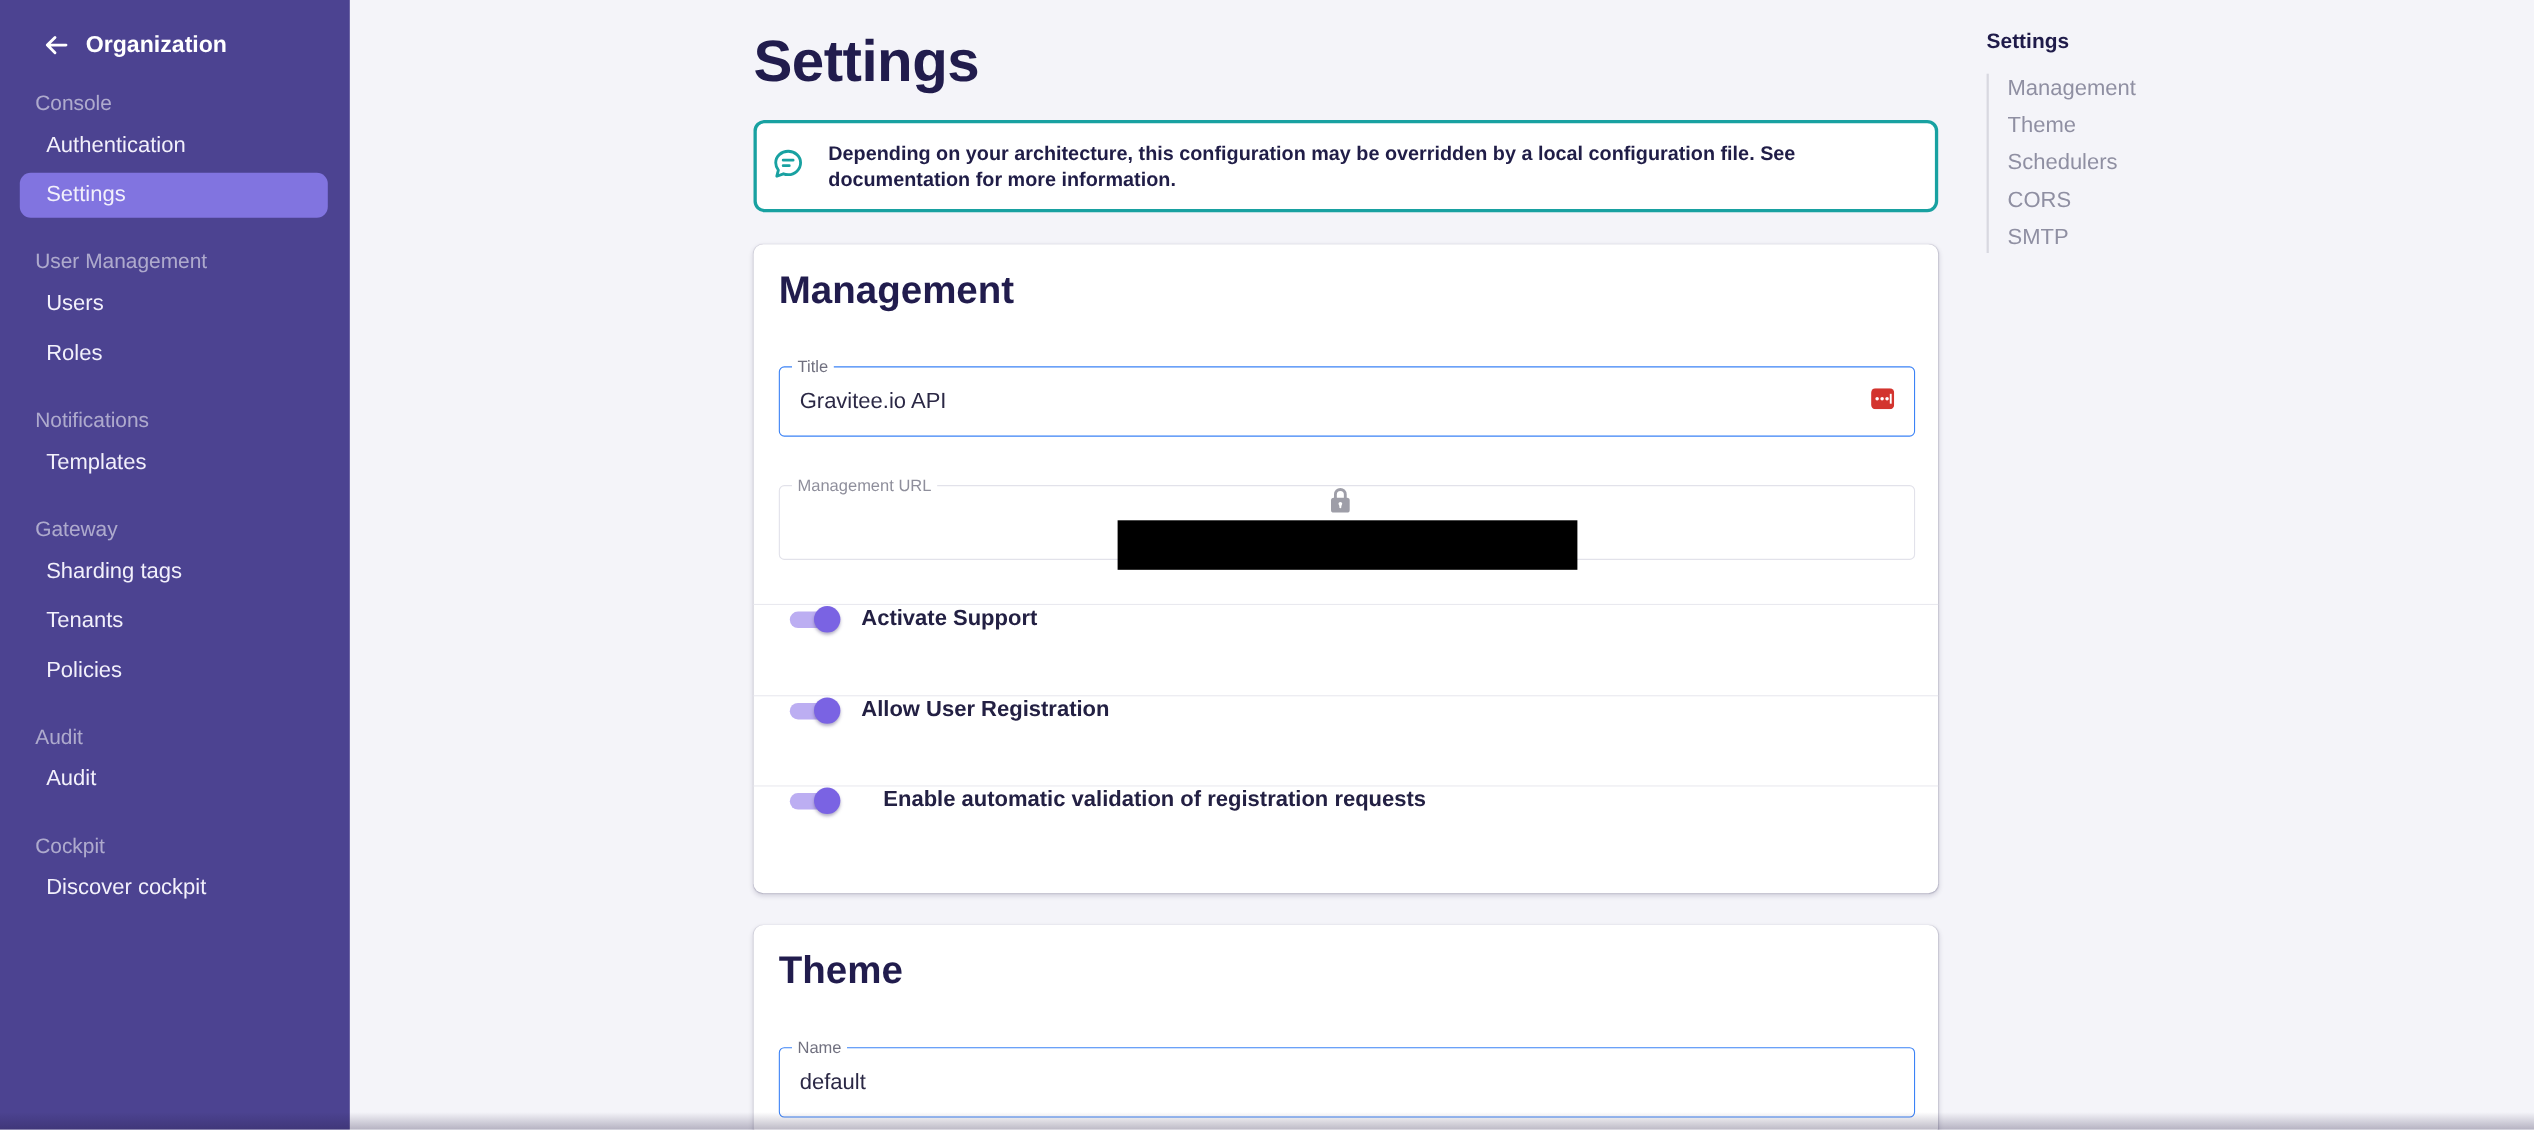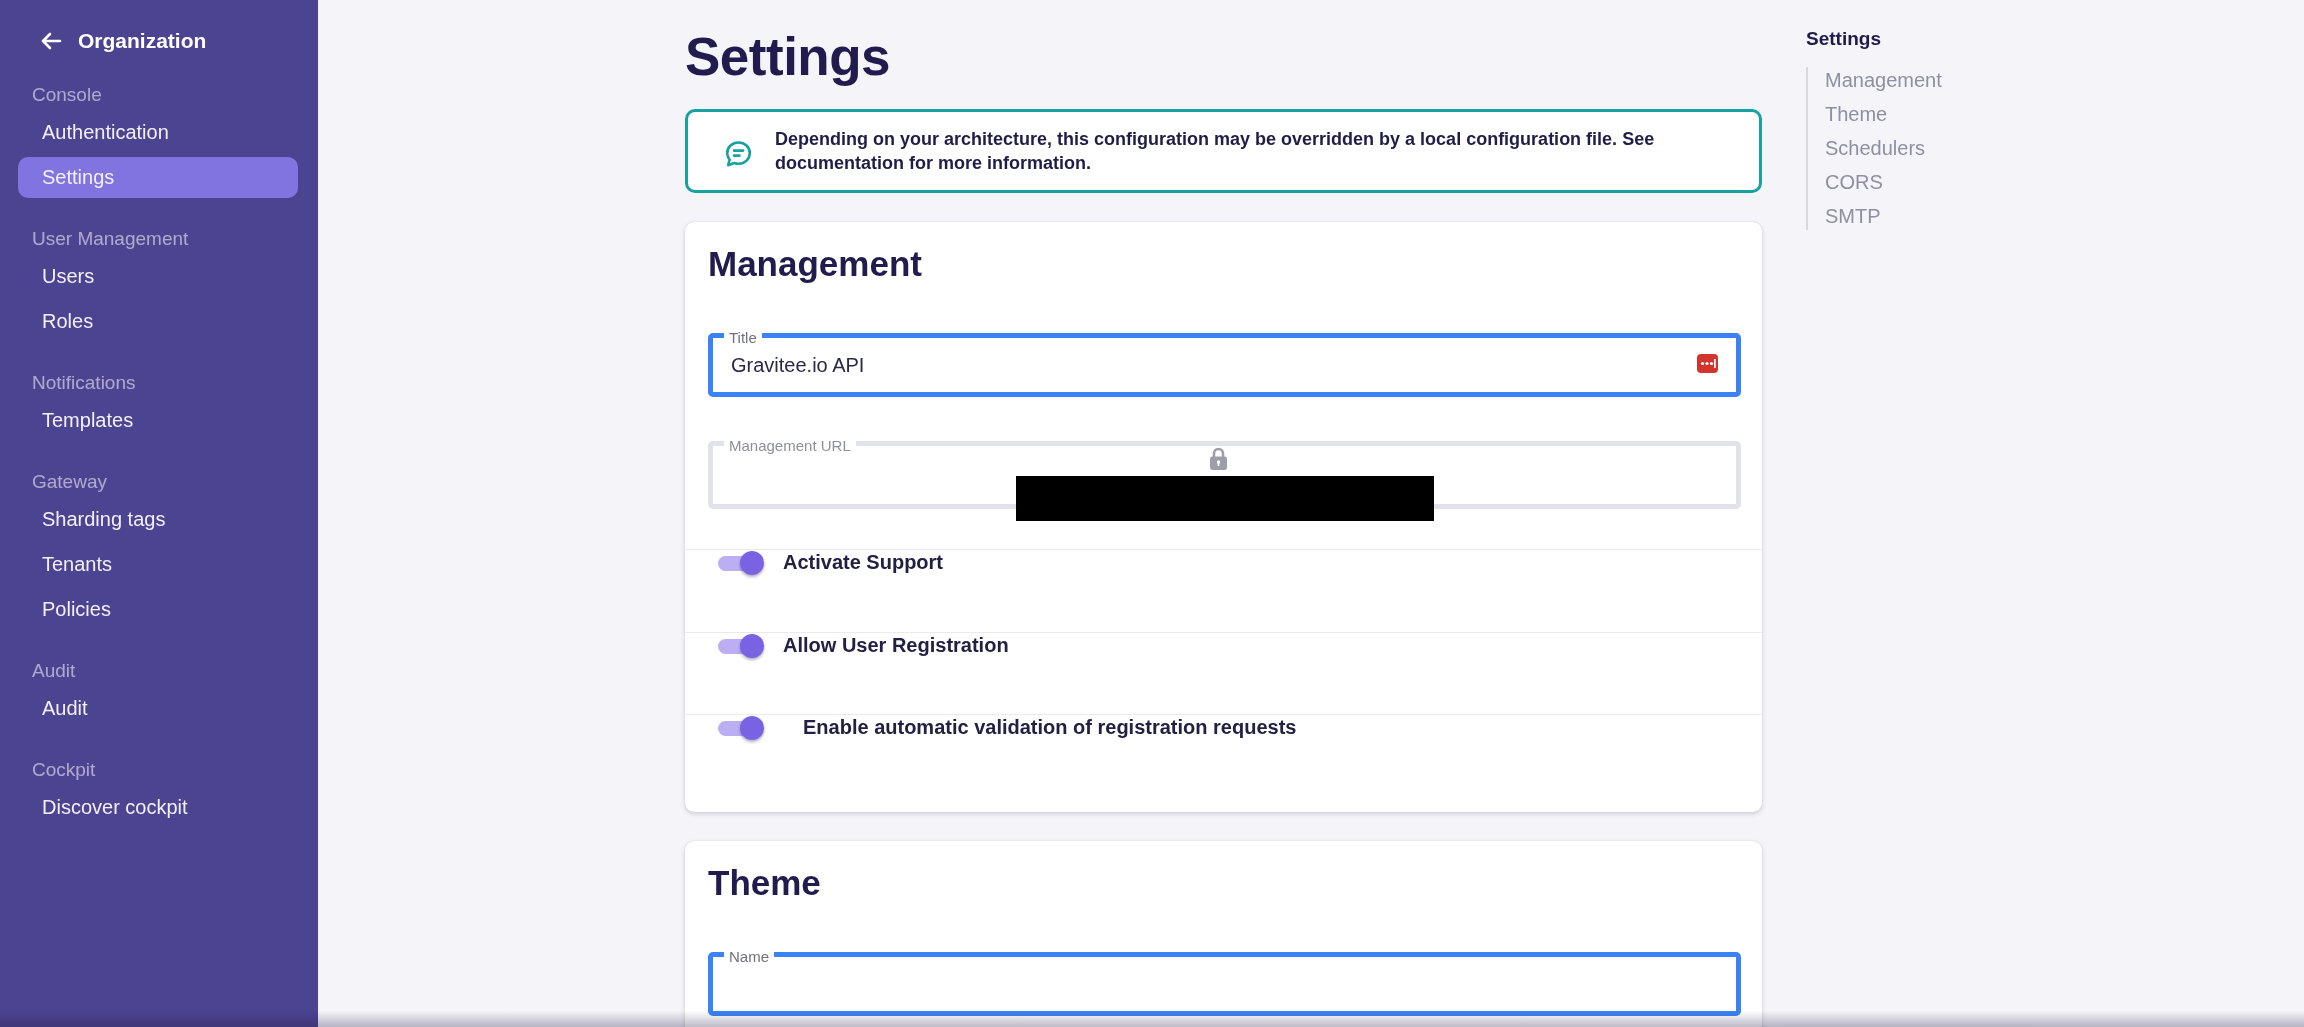--- a/index.html
+++ b/index.html
@@ -35,42 +35,42 @@
   
   .content {
     position: absolute; left: 685px; top: 0; width: 1077px; z-index: 1;
   }
   .page-title {
     margin: 30px 0 0 0; font-size: 53px; line-height: 54px; font-weight: 700;
     color: #211c4d; letter-spacing: -0.5px;
   }
   .banner {
     margin-top: 25px; background: #fff; border: 3px solid #18a1a1;
-    border-radius: 10px; padding: 15px 34px; display: flex; gap: 20px;
-    align-items: flex-end;
+    border-radius: 10px; padding: 15px 12px; display: flex; gap: 20px;
+    align-items: center;
   }
   .banner-icon { flex: 0 0 auto; margin-top: 2px; }
   .banner-text {
     font-size: 18px; line-height: 24px; font-weight: 700; color: #201d47;
     max-width: 985px;
   }
 
   .card {
     margin-top: 12px; background: #fff; border-radius: 9px;
     box-shadow: 0 2px 5px rgba(30,25,70,0.16), 0 0 1px rgba(30,25,70,0.2);
   }
   .card.theme-card { margin-top: 21px; height: 300px; }
   .card-title {
     padding: 24px 23px 0 23px; font-size: 35px; line-height: 36px;
     font-weight: 700; color: #211c4d;
   }
   .card-fields { padding: 22px 21px 0 23px; }
 
   .field {
-    position: relative; border: 5px solid #3b82f6; border-radius: 5px;
+    position: relative; border: 1px solid #3b82f6; border-radius: 5px;
     height: 64px; display: flex; align-items: center; padding: 0 18px;
     background: #fff;
   }
   .field + .field { margin-top: 44px; }
   .field-label {
     position: absolute; top: -9px; left: 11px; background: #fff;
     padding: 0 5px; font-size: 15px; line-height: 18px; color: #70707f;
   }
   .field-input {
     flex: 1; border: none; outline: none; background: transparent;
@@ -248,20 +248,21 @@
       <span class="toggle-label">Enable automatic validation of registration requests</span>
     </div>
   </section>
 
   <section class="card theme-card">
     <h2 class="card-title">Theme</h2>
 
     <div class="card-fields">
       <div class="field">
         <span class="field-label">Name</span>
+        <input class="field-input" type="text" value="default" style="">
       </div>
 
     </div>
   </section>
 </main>
 
 <aside class="toc">
   <div class="toc-title">Settings</div>
   <ul class="toc-list">
     <li class="toc-item">Management</li>

